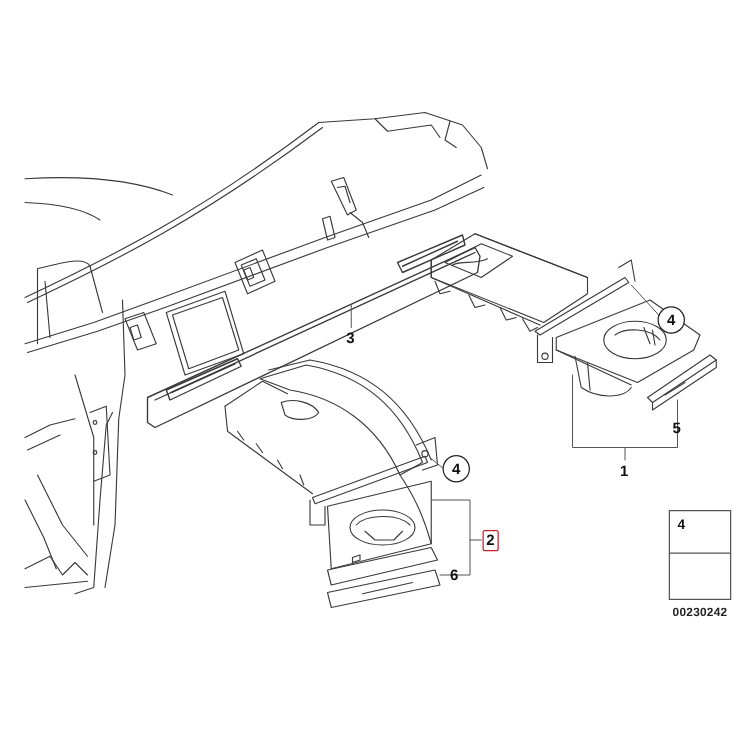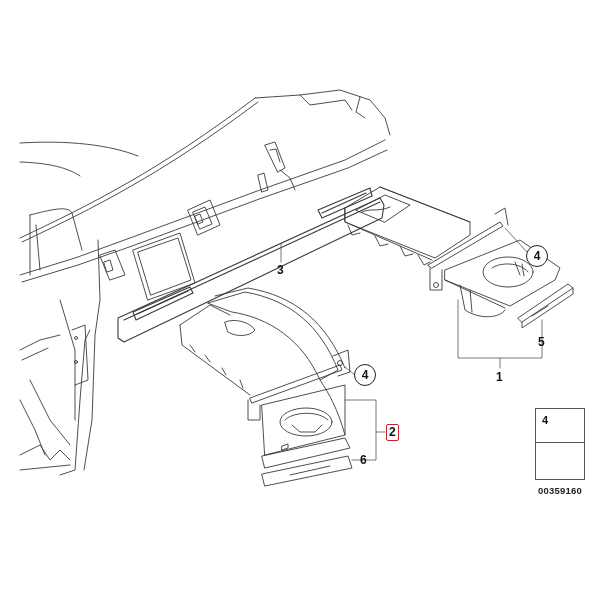--- a/index.html
+++ b/index.html
@@ -169,13 +169,13 @@
 <div class="callout-circle" style="left:354px; top:364px;">
     <span>4</span>
   </div>
 
 <div class="legend-box">
   <span class="legend-num">4</span>
   <span style="position:absolute; right:6px; top:4px; width:14px; height:26px;"></span>
   <div class="legend-divider"></div>
   <span style="position:absolute; left:4px; top:38px; width:42px; height:30px;"></span>
 </div>
-<div class="legend-code">00359160</div>
+<div class="legend-code">00230242</div>
 
 </body></html>

